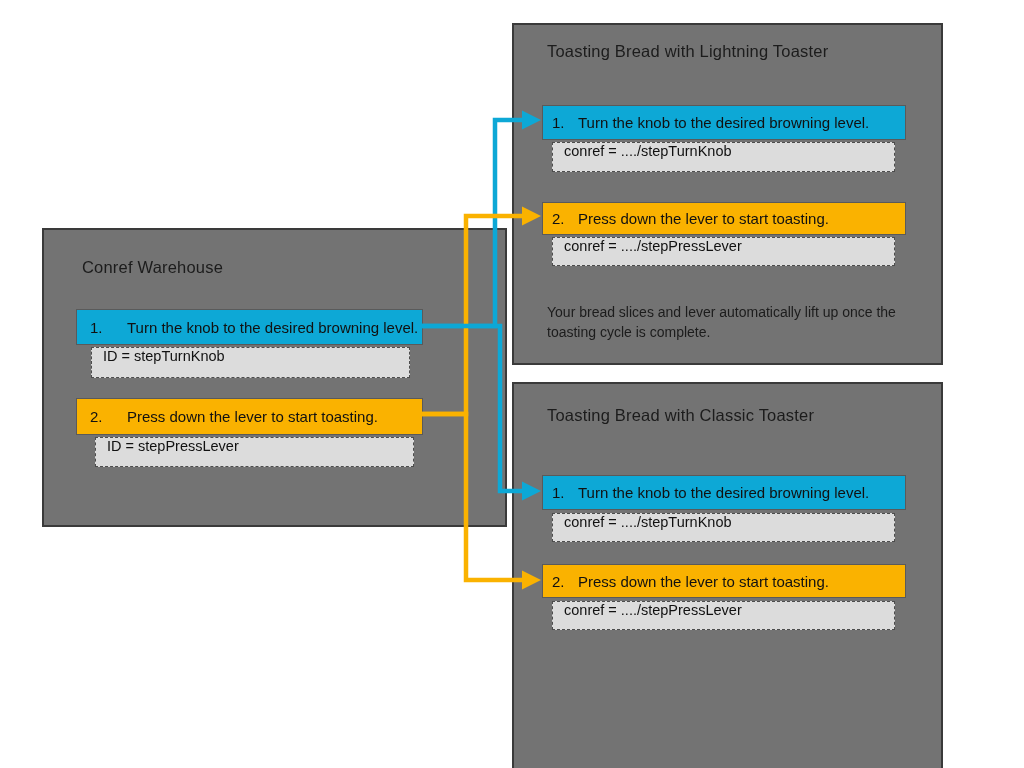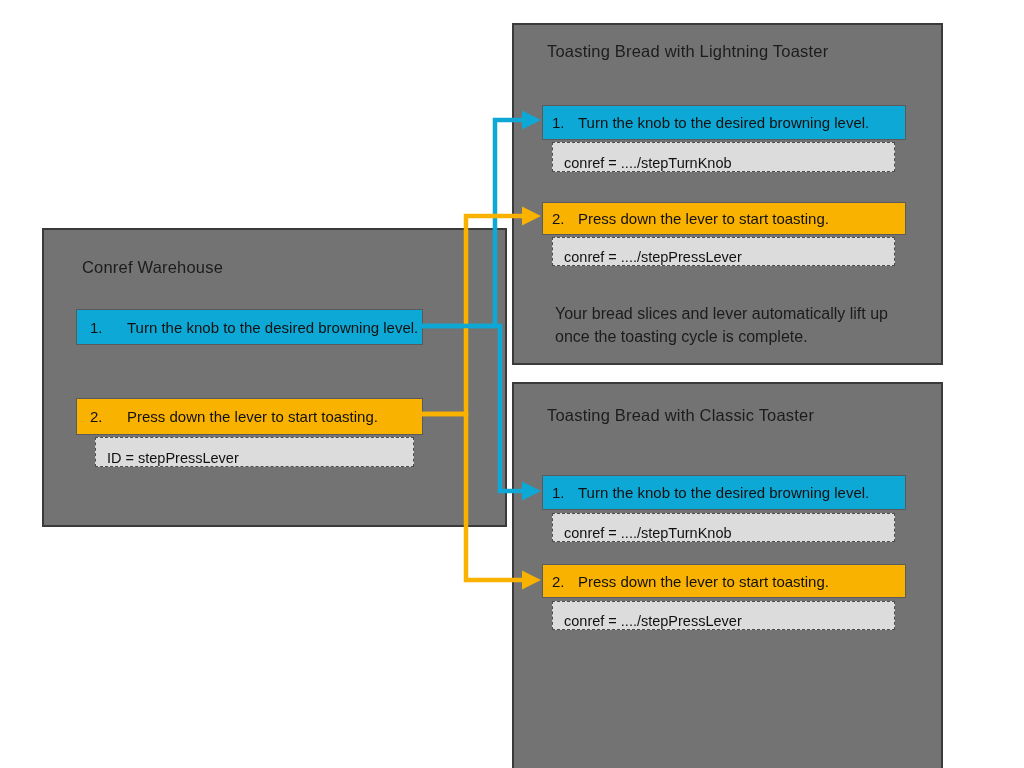--- a/index.html
+++ b/index.html
@@ -45,33 +45,32 @@
   .step-num { display: inline-block; flex: 0 0 auto; }
   .warehouse .step-bar { padding-left: 13px; }
   .warehouse .step-num { width: 37px; }
   .topic .step-bar { padding-left: 9px; }
   .topic .step-num { width: 26px; }
   .ref-box {
     position: absolute;
     background: #dcdcdc;
     border: 1px dashed #4d4d4d;
     display: flex;
-    align-items: flex-end;
+    align-items: flex-start;
     padding-left: 11px;
     font-size: 14.5px;
     color: #111;
     white-space: nowrap;
     z-index: 1;
   }
   .note-text {
     position: absolute;
-    font-size: 16px;
+    font-size: 14px;
     line-height: 1.45;
     color: #1c1c1c;
-    margin-left: 8px;
   }
   svg.connectors {
     position: absolute;
     left: 0; top: 0;
     z-index: 5;
     pointer-events: none;
   }
   .conn-blue-line   { fill: none; stroke: #0da8d6; stroke-width: 4.5; }
   .conn-orange-line { fill: none; stroke: #fab200; stroke-width: 4.5; }
   .conn-blue-head   { fill: #0da8d6; stroke: none; }
@@ -81,20 +80,23 @@
 <body>
 
 <div class="canvas">
 
   <div class="outer-box warehouse" style="left:42px; top:228px; width:465px; height:299px;">
     <div class="box-title" style="left:38px; top:28px;">Conref Warehouse</div>
 
     <div class="step-bar blue" style="left:32px; top:79px; width:347px; height:36px;">
       <span class="step-num">1.</span>
       <span class="step-text">Turn the knob to the desired browning level.</span>
+    </div>
+    <div class="ref-box" style="left:47px; top:117px; width:319px; height:31px;">
+      <span>ID = stepTurnKnob</span>
     </div>
 
     <div class="step-bar orange" style="left:32px; top:168px; width:347px; height:37px;">
       <span class="step-num">2.</span>
       <span class="step-text">Press down the lever to start toasting.</span>
     </div>
     <div class="ref-box" style="left:51px; top:207px; width:319px; height:30px;">
       <span>ID = stepPressLever</span>
     </div>
   </div>

